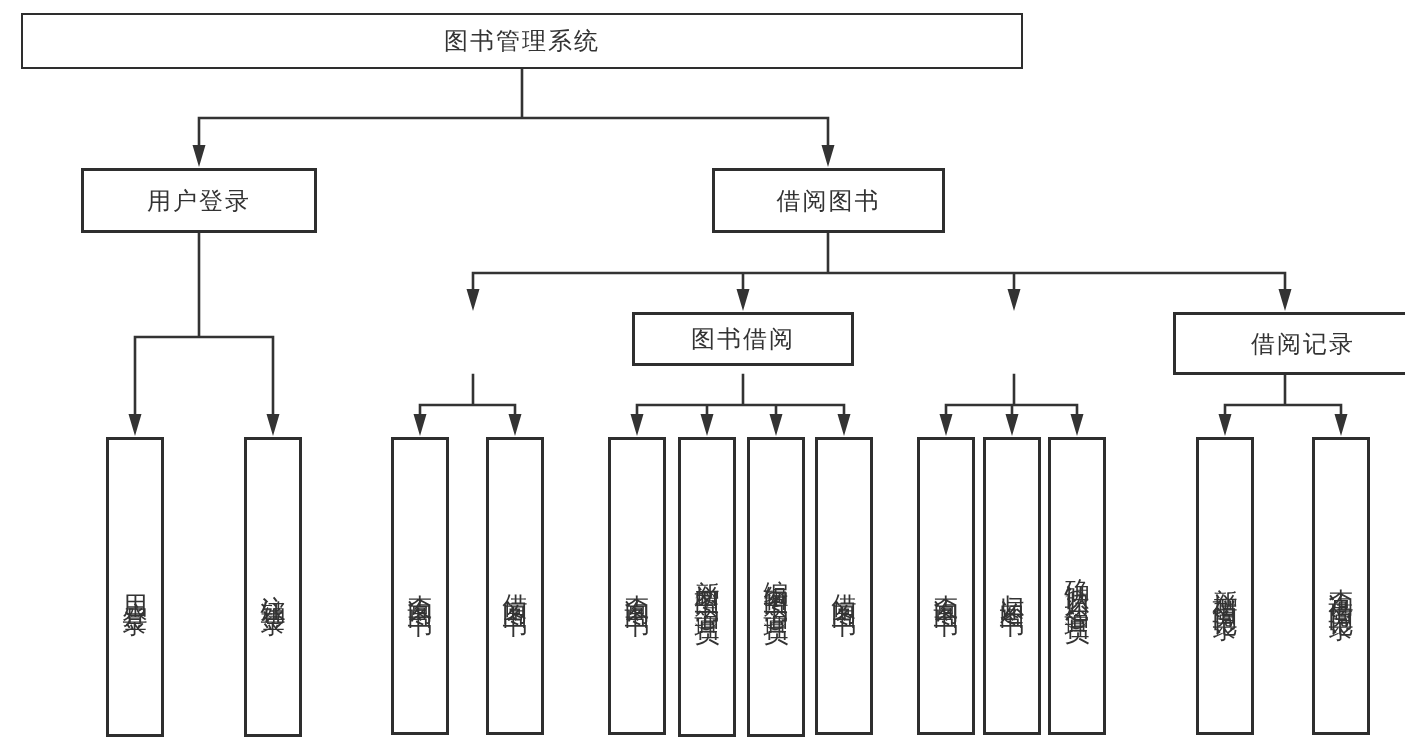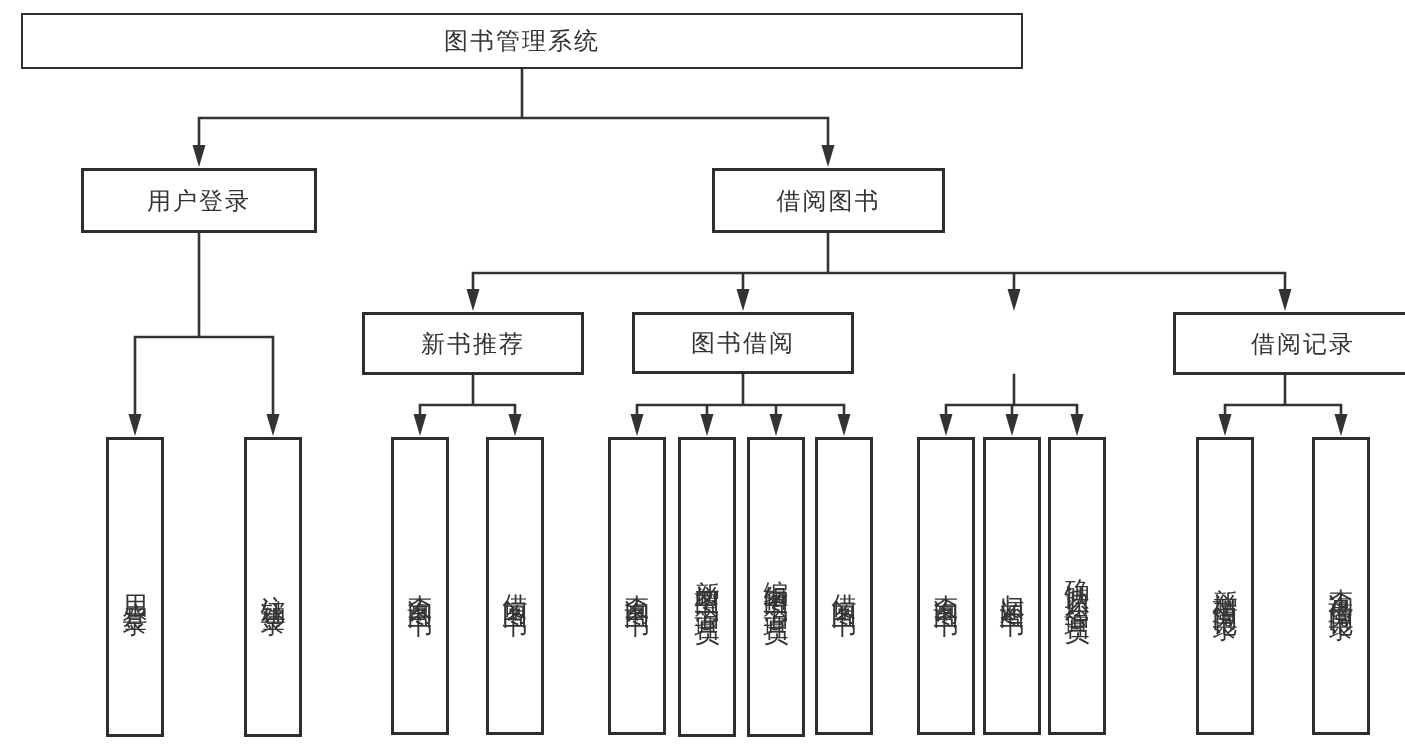--- a/index.html
+++ b/index.html
@@ -82,24 +82,21 @@
     <span>图书管理系统</span>
   </div>
 
   <div class="box" style="left:81px; top:168px; width:236px; height:65px;">
     <span>用户登录</span>
   </div>
   <div class="box" style="left:712px; top:168px; width:233px; height:65px;">
     <span>借阅图书</span>
   </div>
 
-  <div class="box" style="left:362px; top:312px; width:222px; height:63px;">
-    <span>新书推荐</span>
-  </div>
-  <div class="box" style="left:632px; top:312px; width:222px; height:62px;">
+  <div class="box" style="left:632px; top:312px; width:222px; height:54px;">
     <span>图书借阅</span>
   </div>
   <div class="box" style="left:1173px; top:312px; width:260px; height:63px;">
     <span>借阅记录</span>
   </div>
 
   <div class="vbox" style="left:106px; top:437px; width:58px; height:300px;">
     <span class="vtext">用户登录</span>
   </div>
   <div class="vbox" style="left:244px; top:437px; width:58px; height:300px;">

